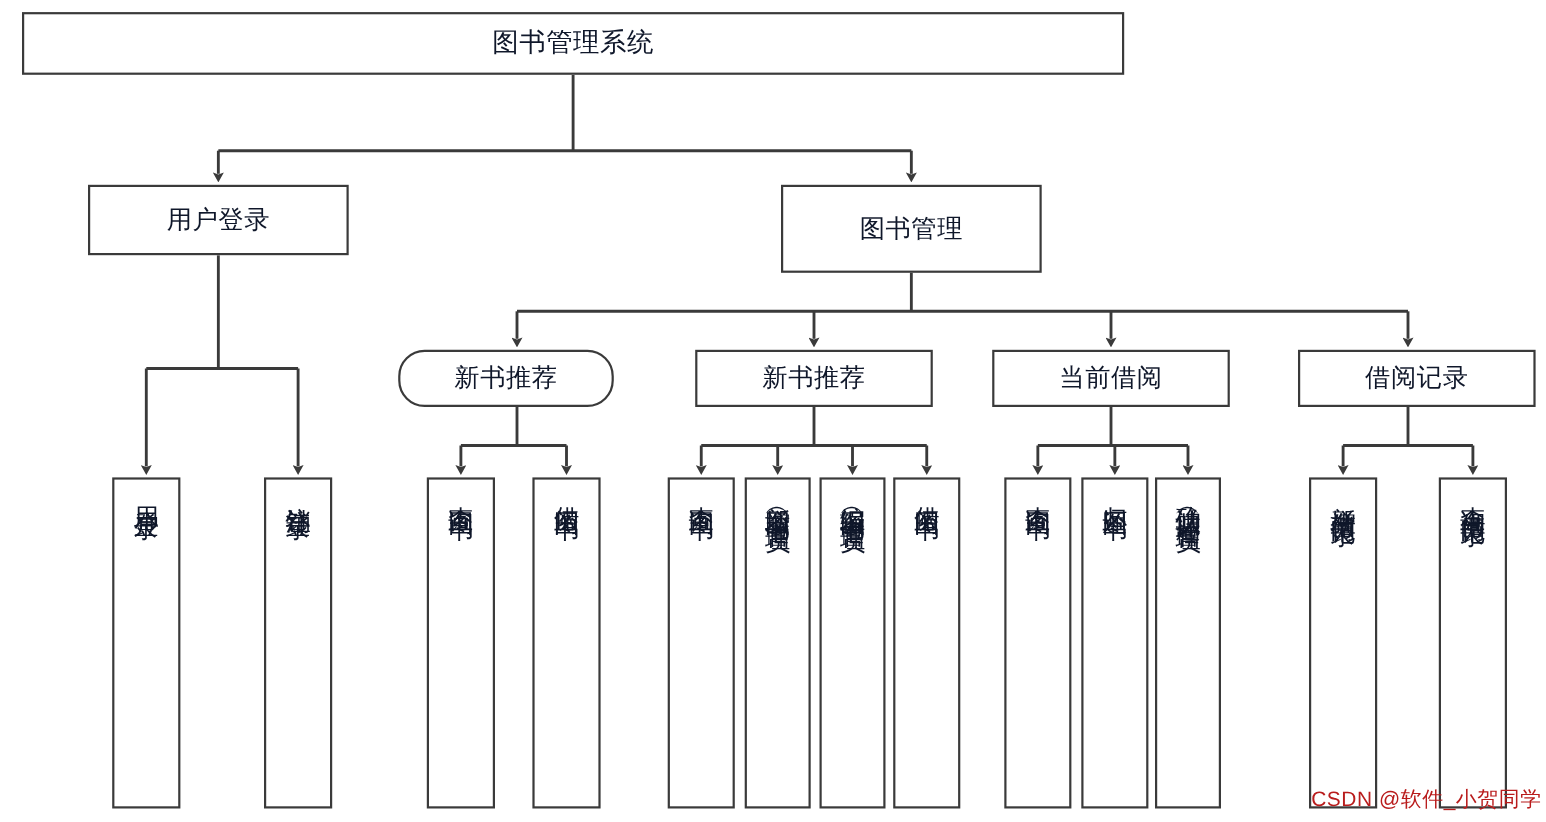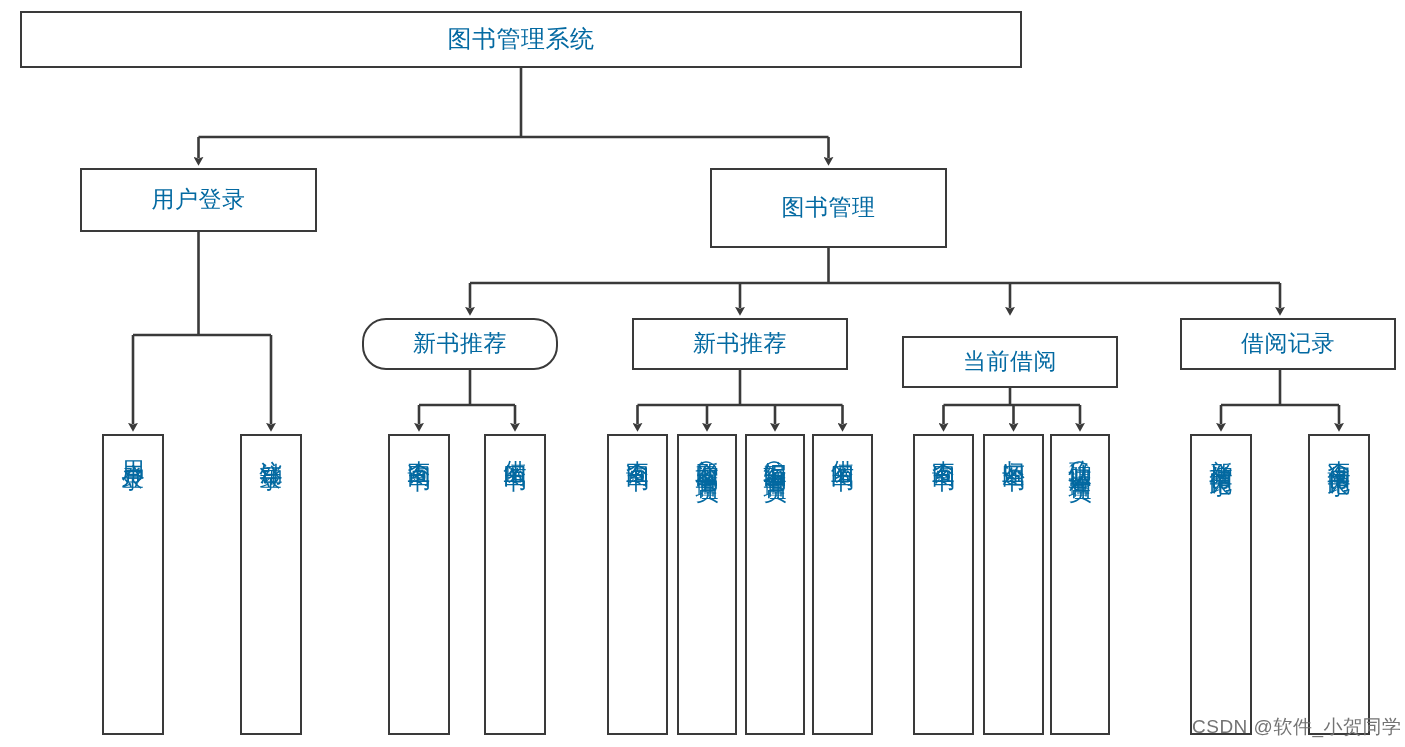--- a/index.html
+++ b/index.html
@@ -28,21 +28,21 @@
     background:#ffffff;
     display:flex;
     align-items:center;
     justify-content:center;
     z-index:2;
   }
   .node .label{
     display:block;
     white-space:nowrap;
     letter-spacing:0.5px;
-    color:#0369a1;
+    color:#0f172a;
   }
   
   .node.h .label{
     font-size:23px;
     line-height:1.1;
   }
   .node.root .label{ font-size:24px; }
   
   .node.v{
     align-items:flex-start;
@@ -54,21 +54,21 @@
     text-orientation:upright;
     font-size:23px;
     line-height:1.18;
     letter-spacing:3px;
     white-space:normal;
     max-height:278px;
   }
   .watermark{
     position:absolute;
     z-index:5;
-    color:#737373;
+    color:#b91c1c;
     font-size:19px;
     white-space:nowrap;
     letter-spacing:0.5px;
     pointer-events:none;
   }
 </style>
 </head>
 <body>
 
 <div id="canvas">
@@ -125,21 +125,21 @@
       </div>
       <div class="node h" style="left: 710px; top: 168px; width: 237px; height: 80px;">
         <span class="label">图书管理</span>
       </div>
       <div class="node h" style="left: 362px; top: 318px; width: 196px; height: 52px; border-radius: 24px;">
         <span class="label">新书推荐</span>
       </div>
       <div class="node h" style="left: 632px; top: 318px; width: 216px; height: 52px;">
         <span class="label">新书推荐</span>
       </div>
-      <div class="node h" style="left: 902px; top: 336px; width: 216px; height: 52px;">
+      <div class="node h" style="left: 902px; top: 318px; width: 216px; height: 52px;">
         <span class="label">当前借阅</span>
       </div>
       <div class="node h" style="left: 1180px; top: 318px; width: 216px; height: 52px;">
         <span class="label">借阅记录</span>
       </div>
       <div class="node v" style="left: 102px; top: 434px; width: 62px; height: 301px;">
         <span class="label">用户登录</span>
       </div>
       <div class="node v" style="left: 240px; top: 434px; width: 62px; height: 301px;">
         <span class="label">注销登录</span>

